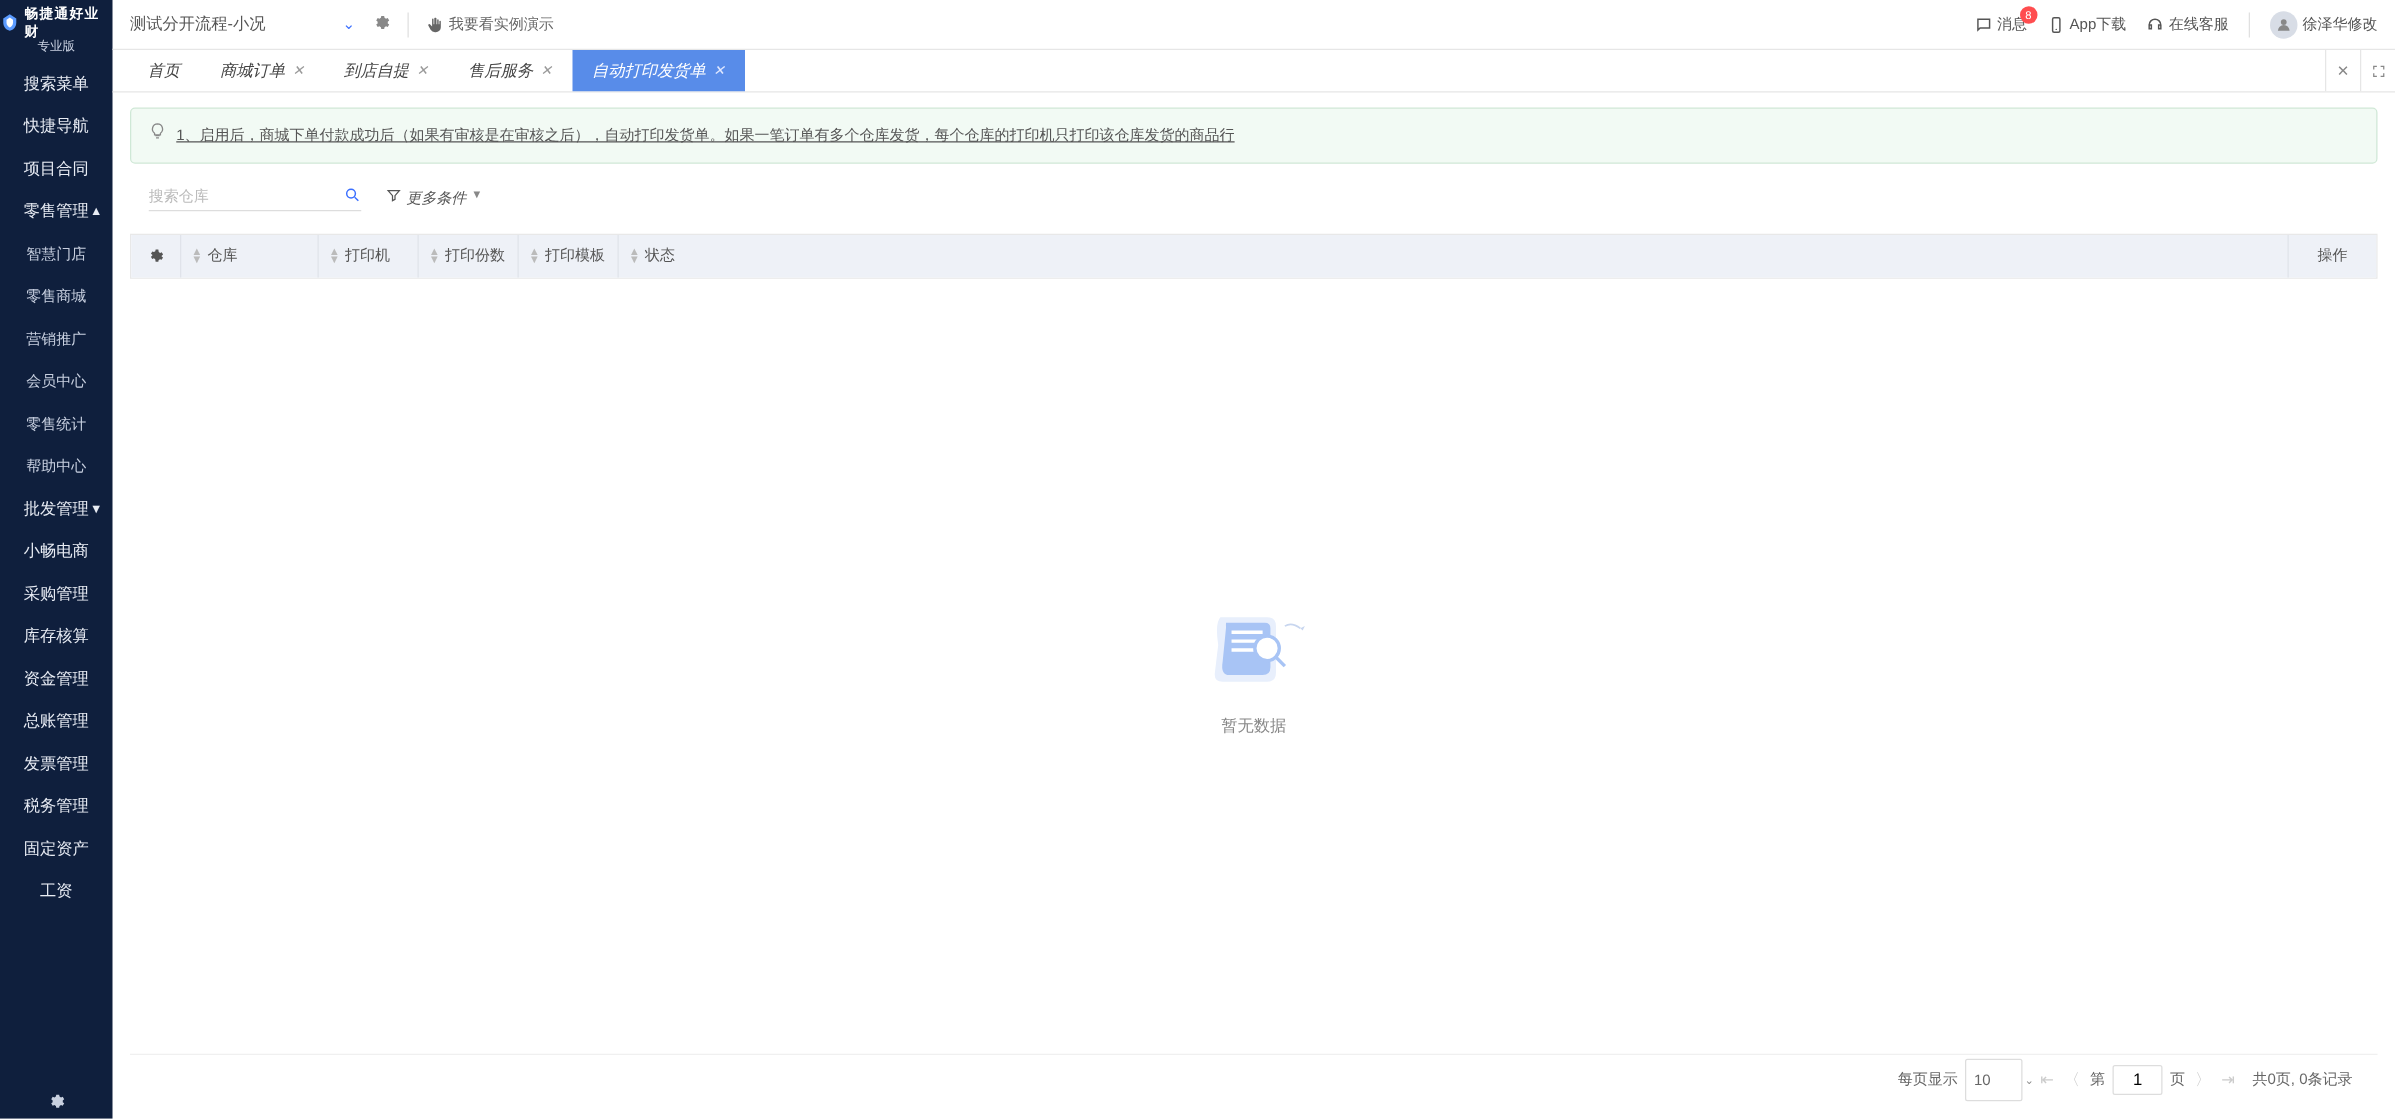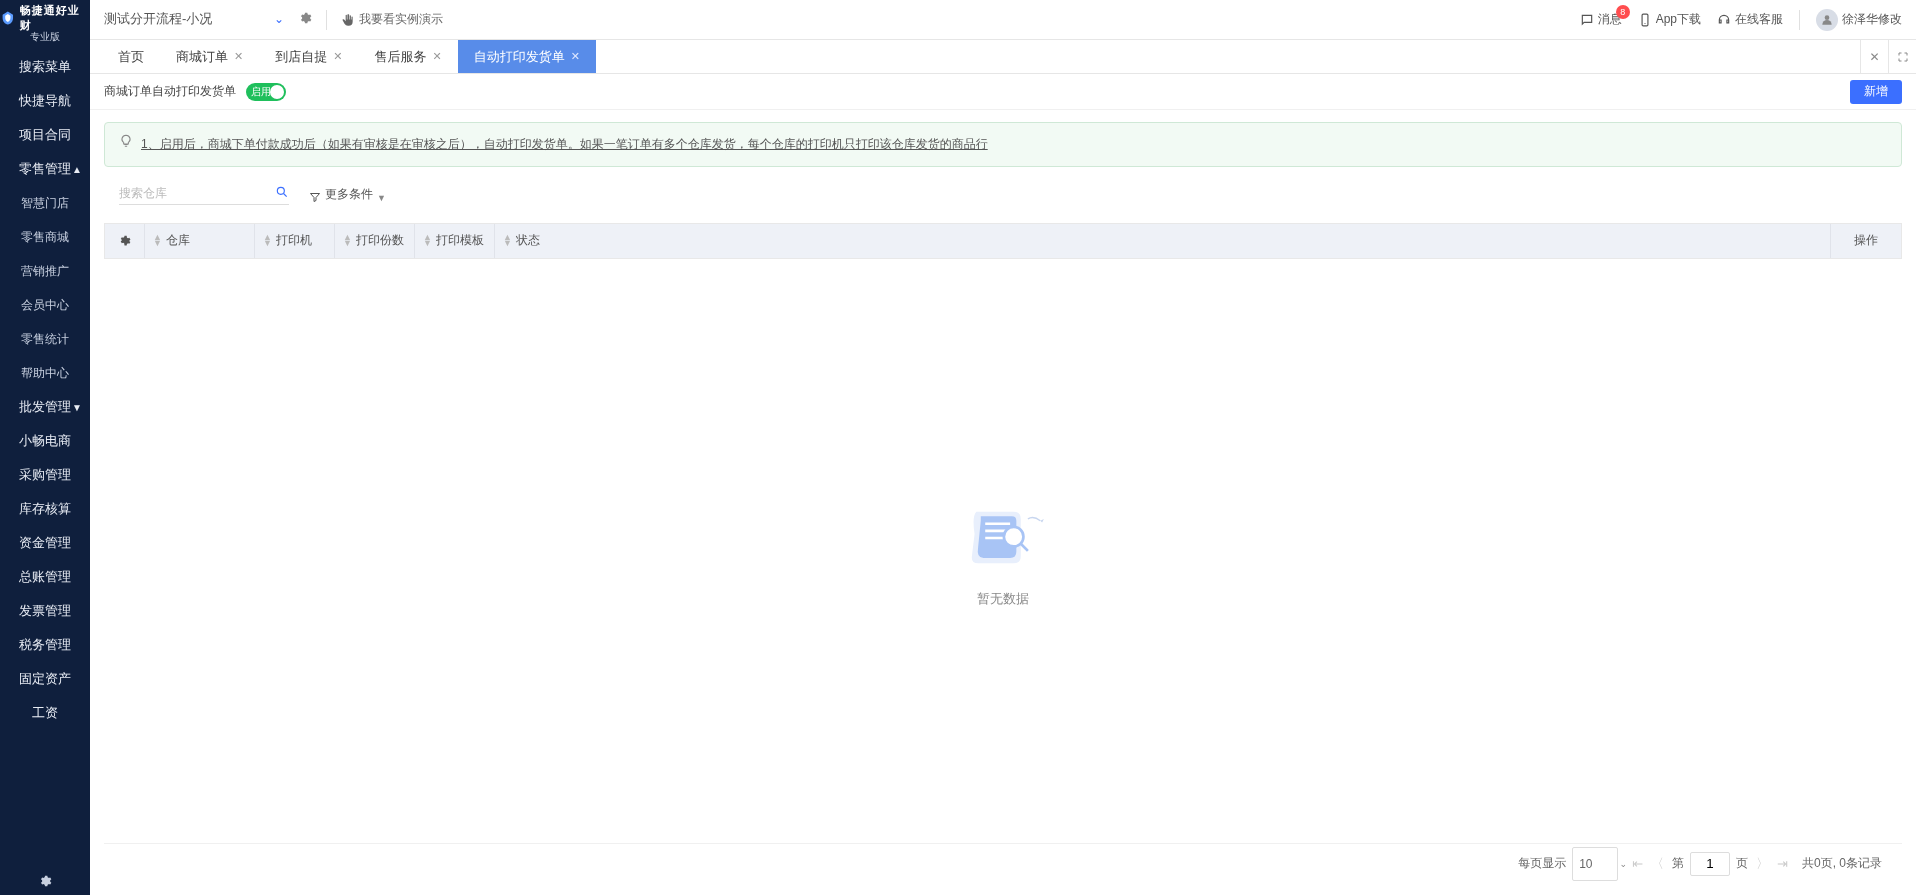--- a/index.html
+++ b/index.html
@@ -29,21 +29,21 @@
 .top-sep { width:1px; height:20px; background:#e0e0e0; }
 .demo-link { display:flex; align-items:center; gap:4px; color:#666; font-size:12px; cursor:pointer; }
 .top-spacer { flex:1; }
 .top-right { display:flex; align-items:center; gap:16px; color:#555; font-size:12px; }
 .top-right-item { display:flex; align-items:center; gap:4px; cursor:pointer; position:relative; }
 .badge { position:absolute; top:-6px; right:-8px; background:#ff4d4f; color:#fff; border-radius:8px; min-width:14px; height:14px; font-size:9px; display:flex; align-items:center; justify-content:center; padding:0 3px; }
 .avatar { width:22px; height:22px; border-radius:50%; background:#d8dde6; display:flex; align-items:center; justify-content:center; color:#888; }
 
 
 .tabs { height:34px; border-bottom:1px solid #e6e6e6; display:flex; align-items:stretch; padding-left:12px; position:relative; }
-.tab { display:flex; align-items:center; gap:6px; padding:0 16px; font-size:13px; color:#444; cursor:pointer; }
+.tab { display:flex; align-items:center; gap:6px; padding:0 16px; font-size:13px; color:#444; cursor:pointer;font-style:italic; }
 .tab.active { background:#588ce9; color:#fff; }
 .tab .close { font-size:11px; color:#999; cursor:pointer; }
 .tab.active .close { color:#e0e8ff; }
 .tabs-right { position:absolute; right:0; top:0; bottom:0; display:flex; }
 .tabs-right-btn { width:28px; border-left:1px solid #e6e6e6; display:flex; align-items:center; justify-content:center; color:#888; cursor:pointer; }
 
 
 .subheader { height:36px; display:flex; align-items:center; padding:0 14px; gap:10px; border-bottom:1px solid #f0f0f0; }
 .subheader-label { font-size:12px; color:#444; }
 .toggle { width:40px; height:18px; border-radius:9px; background:#1fbf5c; position:relative; cursor:pointer; display:flex; align-items:center; }
@@ -58,21 +58,21 @@
 .tip-icon { color:#888; flex-shrink:0; margin-top:1px; }
 .tip-lines ol { list-style:none; }
 .tip-lines li { line-height:1.9; }
 .red-link { color:#e84b3d; cursor:pointer; }
 
 .filter-row { display:flex; align-items:center; gap:20px; margin:18px 15px; }
 .search-box { display:flex; align-items:center; width:170px; border-bottom:1px solid #ddd; padding-bottom:2px; }
 .search-input { border:none; outline:none; flex:1; font-size:12px; color:#333; background:transparent; }
 .search-input::placeholder { color:#bbb; }
 .search-btn { color:#3b6fff; cursor:pointer; font-size:14px; }
-.more-cond { display:flex; align-items:flex-end; gap:4px; font-size:12px; color:#555; cursor:pointer; }
+.more-cond { display:flex; align-items:flex-start; gap:4px; font-size:12px; color:#555; cursor:pointer;font-style:italic; }
 
 
 .table { border:1px solid #e8e8e8; }
 .thead { display:flex; background:#eef1f7; height:34px; align-items:stretch; }
 .th { display:flex; align-items:center; padding:0 8px; font-size:12px; color:#555; border-right:1px solid #e0e3ea; gap:4px; }
 .th:last-child { border-right:none; }
 .th .sort { color:#bbb; font-size:9px; line-height:0.6; display:flex; flex-direction:column; }
 .th-gear { width:40px; justify-content:center; }
 .th-wh { width:110px; }
 .th-printer { width:80px; }
@@ -213,29 +213,20 @@
       <div class="tabs-right">
         <div class="tabs-right-btn">✕</div>
         <div class="tabs-right-btn">
           <svg width="12" height="12" viewBox="0 0 24 24">
               <path fill="none" stroke="currentColor" stroke-width="2" d="M4 9V4h5M20 9V4h-5M4 15v5h5M20 15v5h-5"></path>
             </svg>
         </div>
       </div>
     </div>
 
-    <div class="subheader">
-      <span class="subheader-label">商城订单自动打印发货单</span>
-      <div class="toggle">
-        <span class="toggle-label">启用</span>
-        <span class="toggle-knob"></span>
-      </div>
-      <div class="sub-spacer"></div>
-      <button class="new-btn">新增</button>
-    </div>
 
     <div class="content">
       <div class="tip-box">
         <span class="tip-icon">
           <svg width="14" height="14" viewBox="0 0 24 24">
               <path fill="none" stroke="currentColor" stroke-width="1.8" d="M9 18h6m-5 3h4M12 2a7 7 0 00-4 12.7V17h8v-2.3A7 7 0 0012 2z"></path>
             </svg>
         </span>
         <div class="tip-lines">
           <ol>

